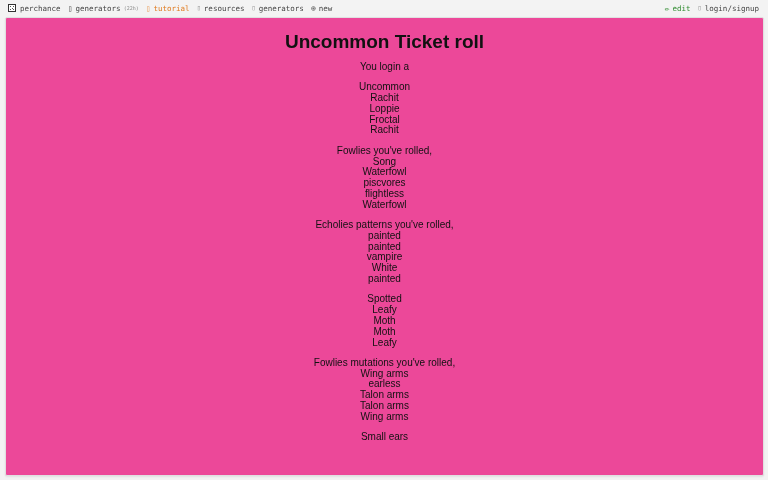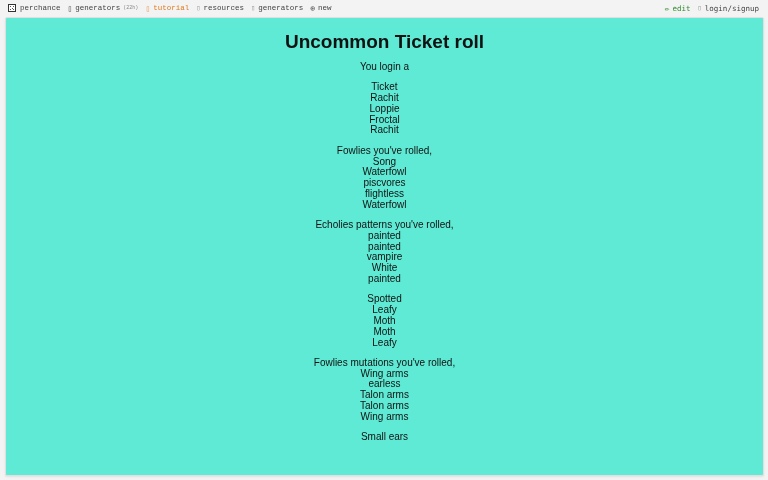--- a/index.html
+++ b/index.html
@@ -8,39 +8,39 @@
       background: #f3f3f3;
       font-family: "Liberation Sans", sans-serif;
       position: relative;
     }
     .topbar {
       position: absolute; left: 0; top: 0; width: 768px; height: 16px;
       font-family: "DejaVu Sans Mono", "Liberation Mono", monospace;
       font-size: 7.5px; color: #444;
       display: flex; align-items: center;
     }
-    .topbar .left { display: flex; align-items: center; padding-left: 8px; flex: 1; font-family: Liberation Mono, monospace; }
+    .topbar .left { display: flex; align-items: center; padding-left: 8px; flex: 1; }
     .topbar .right { display: flex; align-items: center; padding-right: 9px; }
     .nav-item { display: flex; align-items: center; margin-right: 7px; white-space: nowrap; cursor: pointer; }
     .nav-item .ic { margin-right: 3px; font-size: 8px; color: #555; }
     .dice {
       width: 8px; height: 8px; border: 1px solid #333; box-sizing: border-box;
       position: relative; margin-right: 4px; background: #fff;
     }
     .dice i { position: absolute; width: 1.4px; height: 1.4px; background: #222; border-radius: 50%; }
     .badge { font-size: 5px; color: #888; margin-left: 3px; }
     .tutorial { color: #e07b20; }
     .tutorial .ic { color: #e8a060; }
     .edit { color: #2e8b2e; }
     .edit .ic { color: #2e8b2e; }
     .sep-ic { color: #999; font-size: 7px; margin-right: 3px; }
 
     .panel {
       position: absolute; left: 5px; top: 17px; width: 757px; height: 457px;
-      background: #5eead4; border: 1px solid #e0e0e0; border-radius: 2px;
+      background: #ec4899; border: 1px solid #e0e0e0; border-radius: 2px;
       box-shadow: 0 1px 2px rgba(0,0,0,0.08);
       overflow: hidden;
     }
     .content { text-align: center; color: #111; font-size: 10px; line-height: 10.8px; }
     h1 {
       margin: 0; padding-top: 13px; font-size: 19px; line-height: 22px; font-weight: bold; color: #111;
     }
     .intro { margin-top: 9px; }
     .group { margin-top: 9.5px; }
     .group .heading { }
@@ -92,21 +92,21 @@
       <span>login/signup</span>
     </div>
   </div>
 </div>
 
 <div class="panel">
   <div class="content">
     <h1>Uncommon Ticket roll</h1>
     <div class="intro">You login a</div>
     <div class="group">
-      <div>Ticket</div>
+      <div>Uncommon</div>
       <div>Rachit</div>
       <div>Loppie</div>
       <div>Froctal</div>
       <div>Rachit</div>
     </div>
 
     <div class="group">
       <div class="heading">Fowlies you've rolled,</div>
       <div>Song</div>
       <div>Waterfowl</div>

